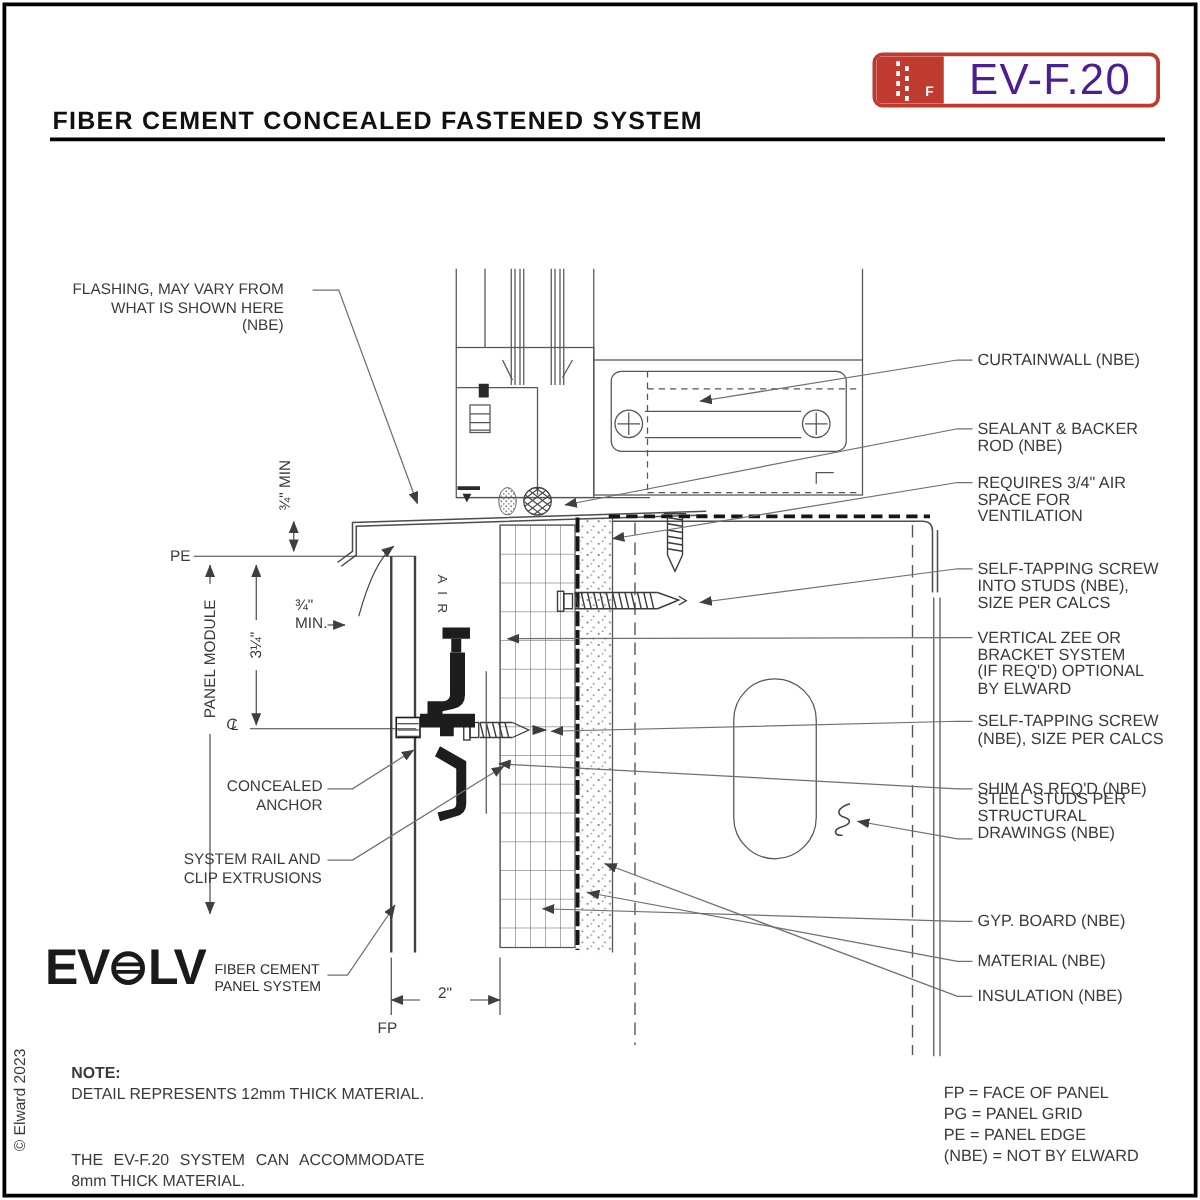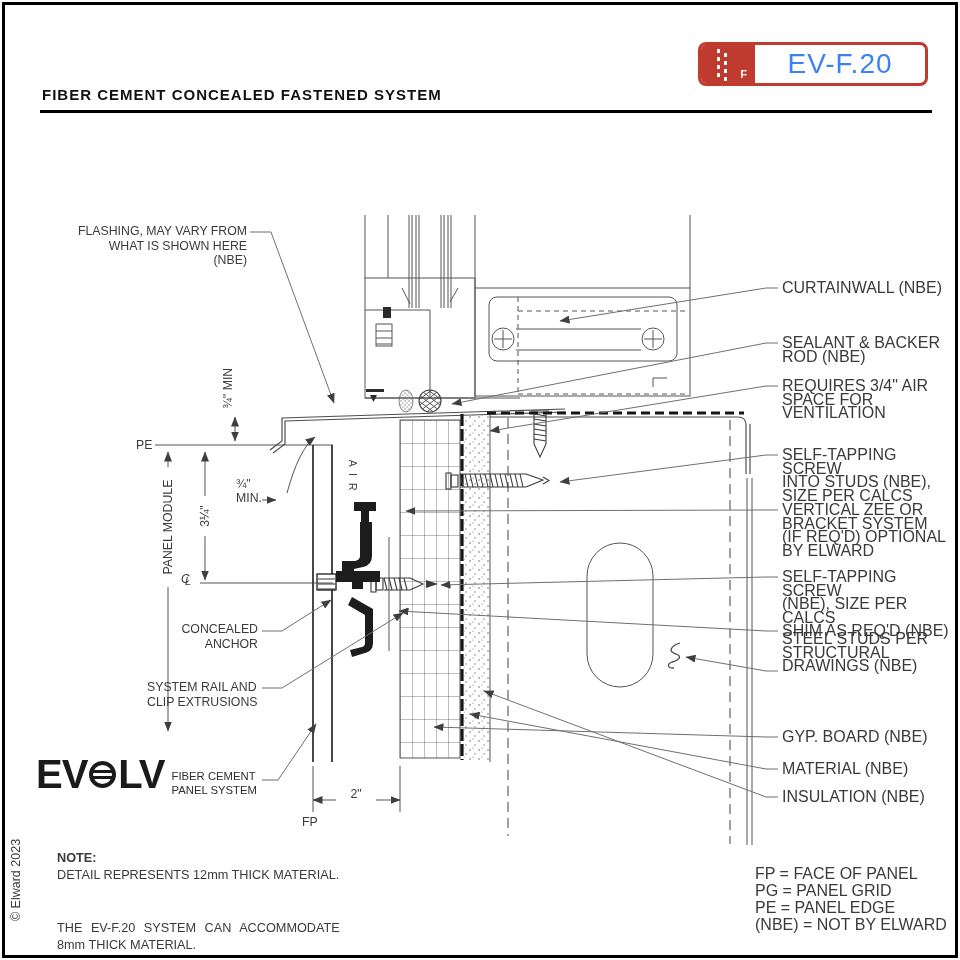--- a/index.html
+++ b/index.html
@@ -4,36 +4,36 @@
 <style>
   html,body{margin:0;padding:0;background:#fff;}
   body{width:960px;height:960px;position:relative;overflow:hidden;
        font-family:"Liberation Sans",sans-serif;color:#3a3a3a;}
   .frame{position:absolute;inset:2px;border:3px solid #000;pointer-events:none;}
   svg{position:absolute;left:0;top:0;}
   .lbl{position:absolute;font-size:12.3px;line-height:14.2px;white-space:pre-line;color:#3a3a3a;}
   .r{text-align:right;}
   .rot{transform:rotate(-90deg);transform-origin:center;text-align:center;background:#fff;}
   .rot90{transform:rotate(90deg);transform-origin:center;text-align:center;}
-  .title{position:absolute;left:42px;top:86px;font-size:15px;font-weight:bold;
+  .title{position:absolute;left:42px;top:86px;font-size:20px;font-weight:bold;
          letter-spacing:1px;color:#111;}
   .rule{position:absolute;left:40px;top:110px;width:892px;height:2.5px;background:#000;}
   .badge{position:absolute;left:698px;top:42px;width:224px;height:38px;border:3px solid var(--red);
          border-radius:8px;display:flex;align-items:stretch;overflow:hidden;background:#fff;}
   .badge-ic{width:54px;background:var(--red);position:relative;flex:none;}
   .badge-bar{position:absolute;width:3px;height:30px;top:4px;
              background:repeating-linear-gradient(180deg,#fff 0 4px,transparent 4px 8px);}
   .badge-f{position:absolute;right:8px;bottom:3px;color:#fff;font-size:11px;font-weight:bold;}
   .badge-code{flex:1;display:flex;align-items:center;justify-content:center;
-              font-size:28px;color:#3b82f6;letter-spacing:1px;}
-  .callout-r{position:absolute;left:782px;font-size:16px;line-height:13.6px;white-space:pre-line;}
+              font-size:35px;color:#4c1d95;letter-spacing:1px;}
+  .callout-r{position:absolute;left:782px;font-size:13px;line-height:13.6px;white-space:pre-line;}
   .note{position:absolute;left:57px;top:850px;font-size:12.7px;line-height:17px;}
   .note .h{font-weight:bold;}
   .note .just{word-spacing:5px;margin-top:36px;}
-  .legend{position:absolute;left:755px;top:865px;font-size:16px;line-height:17px;}
+  .legend{position:absolute;left:755px;top:865px;font-size:13px;line-height:17px;}
   .copyright{position:absolute;left:-40px;top:873px;width:112px;font-size:12.5px;
              transform:rotate(-90deg);color:#3a3a3a;text-align:center;}
   .logo{position:absolute;left:36px;top:752px;display:flex;align-items:flex-end;}
   .logo .big{font-size:40px;font-weight:800;letter-spacing:-1px;color:#1a1a1a;display:flex;align-items:center;}
   .logo .o{width:19px;height:19px;border:4.5px solid #1a1a1a;border-radius:50%;margin:0 2px;
            display:flex;flex-direction:column;justify-content:center;gap:3.5px;}
   .logo .o i{display:block;height:3.2px;background:#1a1a1a;}
   .logo .tag{font-size:11.3px;line-height:13.5px;color:#2e2e2e;margin-left:7px;white-space:pre-line;}
   .clsym{position:absolute;left:181px;top:572px;font-size:12px;font-style:italic;color:#3a3a3a;}
   .clsym .l2{position:absolute;left:4px;top:3px;font-size:11px;}
@@ -195,21 +195,21 @@
   <div class="badge-ic">
     <span class="badge-bar" style="left:16px"></span>
     <span class="badge-bar" style="left:23px;top:8px"></span>
     <span class="badge-f">F</span>
   </div>
   <div class="badge-code">EV-F.20</div>
 </div>
 <div class="title">FIBER CEMENT CONCEALED FASTENED SYSTEM</div>
 <div class="rule"></div>
 
-<div class="lbl r" style="right:713px;top:224px;line-height:14.6px">FLASHING, MAY VARY FROM
+<div class="lbl r" style="right:733px;top:224px;line-height:14.6px">FLASHING, MAY VARY FROM
 WHAT IS SHOWN HERE
 (NBE)</div>
 <div class="lbl" style="left:136px;top:438px">PE</div>
 <div class="lbl rot" style="left:108px;top:520px;width:120px">PANEL MODULE</div>
 <div class="lbl rot" style="left:185px;top:509px;width:40px">3¼"</div>
 <div class="lbl rot" style="left:199px;top:381px;width:58px">¾" MIN</div>
 <div class="lbl frac" style="left:236px;top:478px">¾"
 MIN.</div>
 <div class="lbl rot90" style="left:330px;top:469px;width:46px;font-size:10.5px;letter-spacing:2px">A I R</div>
 <div class="clsym"><span>C</span><span class="l2">L</span></div>

